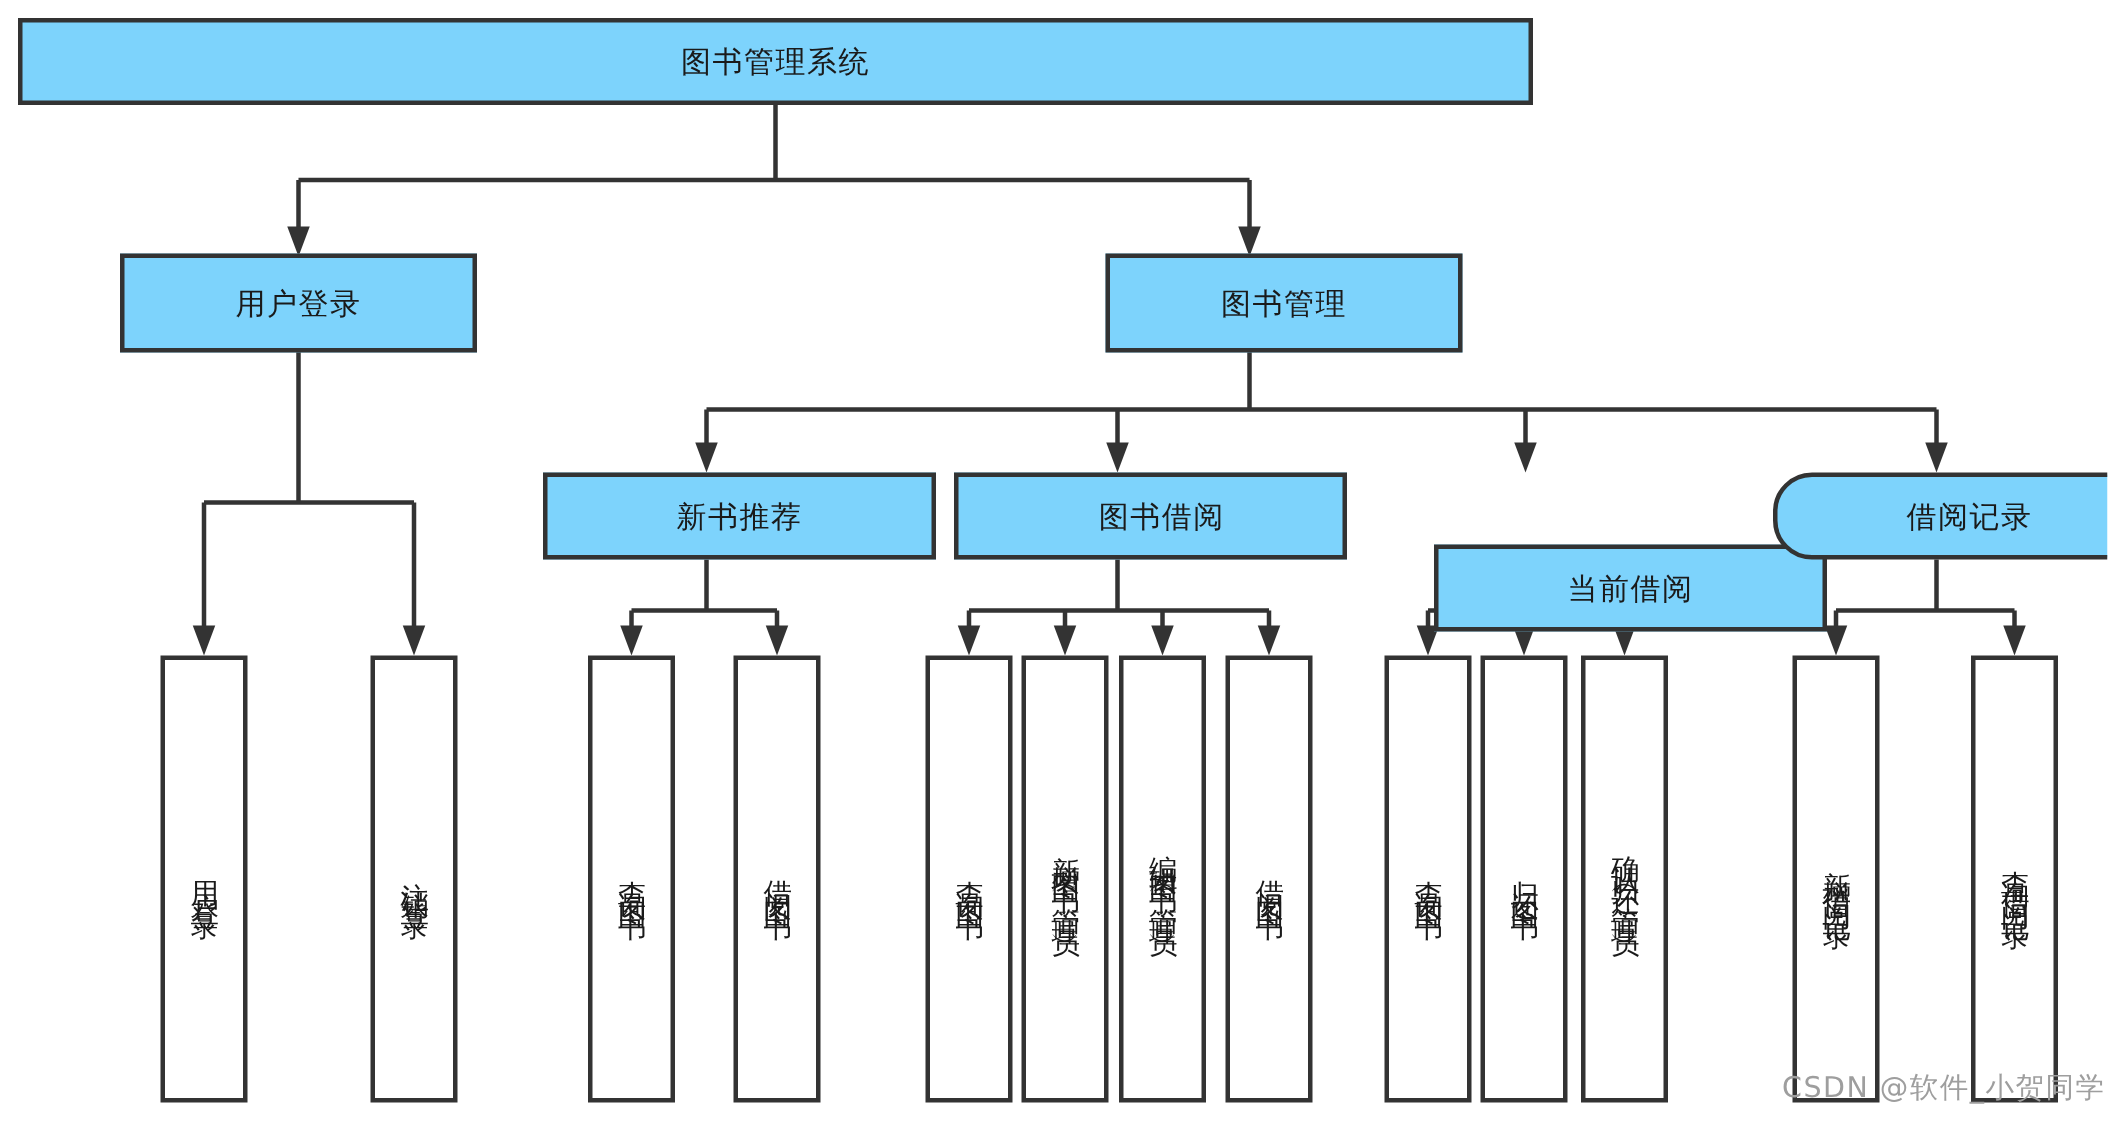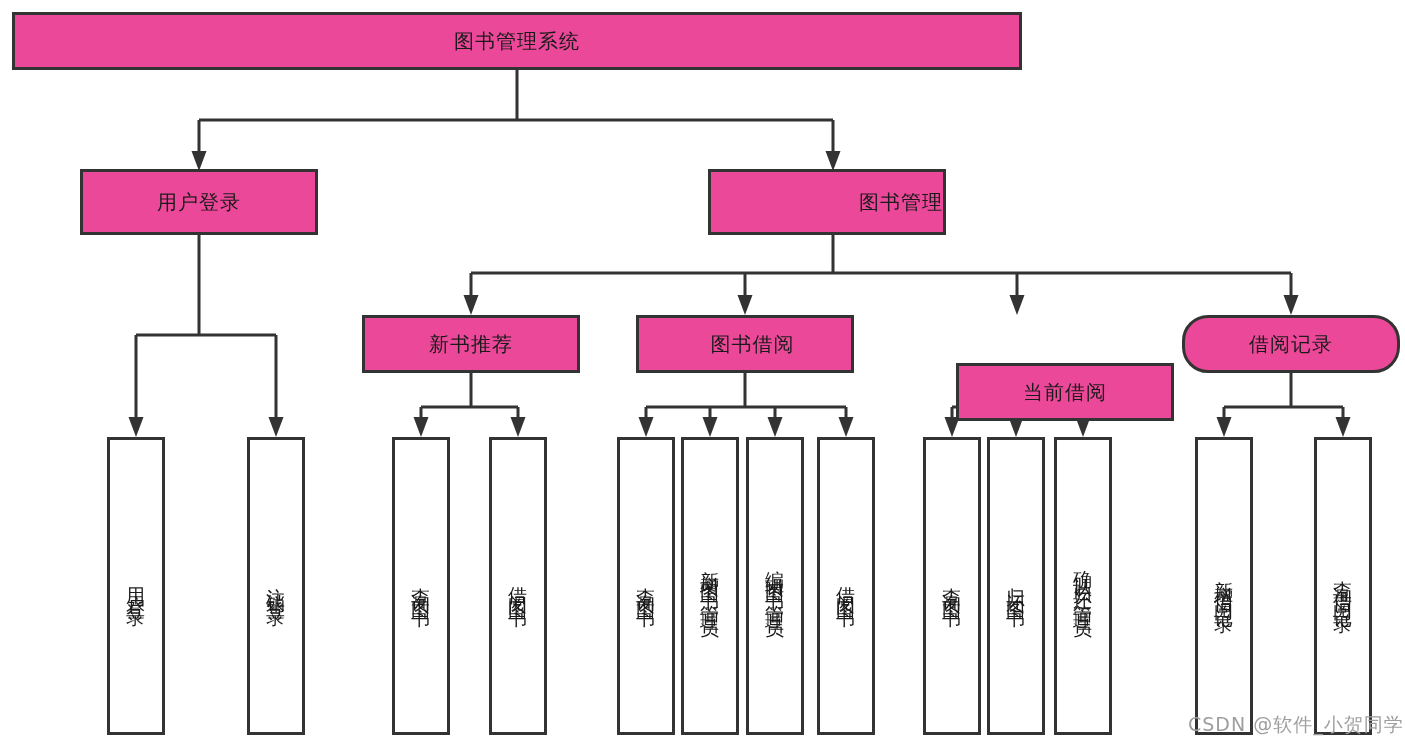--- a/index.html
+++ b/index.html
@@ -20,37 +20,37 @@
     left: 0;
     top: 0;
     width: 1405px;
     height: 747px;
     z-index: 1;
   }
   .hbox {
     position: absolute;
     box-sizing: border-box;
     border: 3px solid #333333;
-    background: #ec4899;
+    background: #7dd3fc;
     display: flex;
     align-items: center;
     justify-content: center;
     z-index: 2;
   }
   .hbox .hlabel {
     font-size: 20px;
     color: #1a1a1a;
     letter-spacing: 1px;
     white-space: nowrap;
   }
   .root-box   { left: 12px;  top: 12px;  width: 1010px; height: 58px; }
   .branch-box { top: 169px; width: 238px; height: 66px; }
   .branch-0   { left: 80px; }
-  .branch-1   { left: 708px; justify-content: flex-end; }
-  .group-box  { top: 315px; width: 218px; height: 58px; }
+  .branch-1   { left: 737px; }
+  .group-box  { top: 315px; width: 262px; height: 58px; }
   .group-0 { left: 362px; }
   .group-1 { left: 636px; padding-left: 15px; }
   .group-2 { left: 956px; margin-top: 48px; }
   .group-3 { left: 1182px; border-radius: 26px; }
   .leaf {
     position: absolute;
     box-sizing: border-box;
     top: 437px;
     width: 58px;
     height: 298px;

